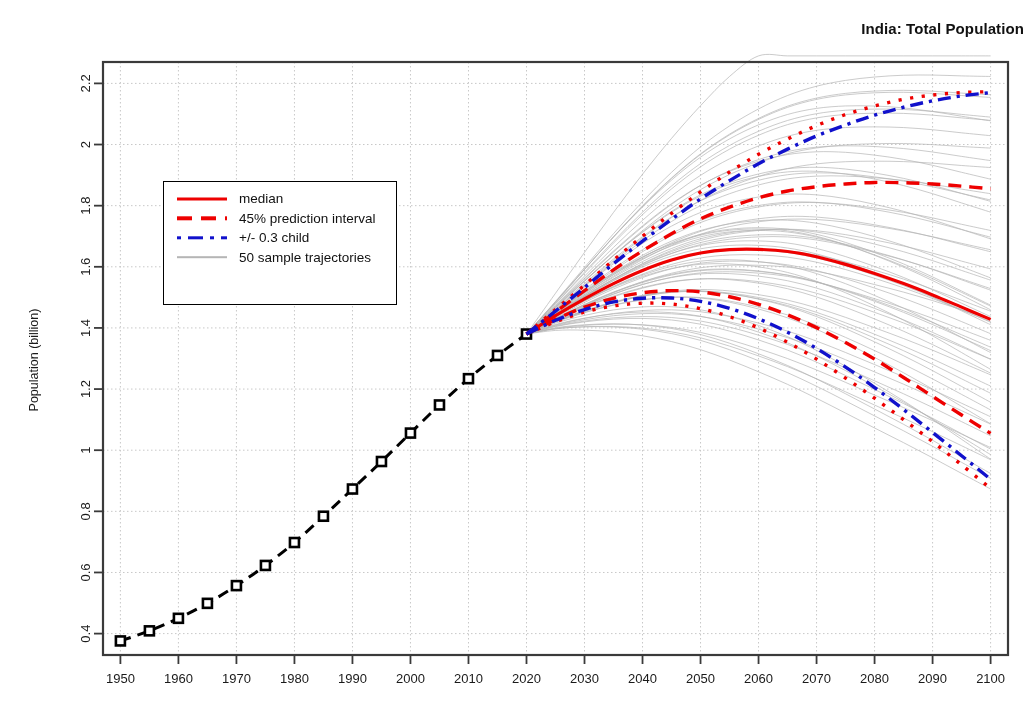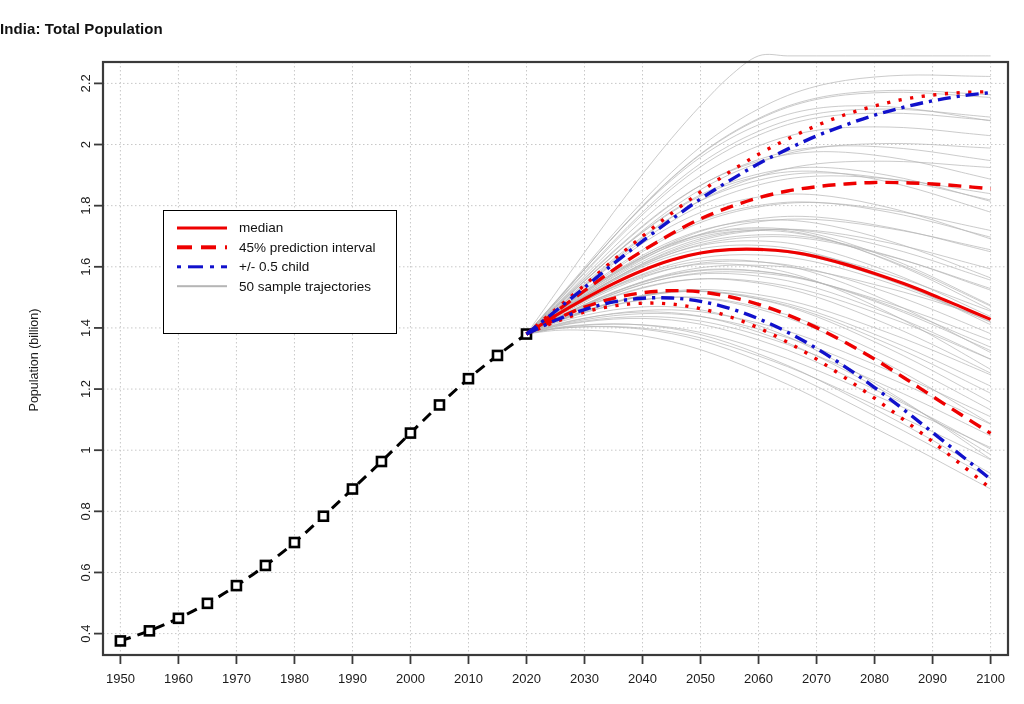--- a/index.html
+++ b/index.html
@@ -1,31 +1,30 @@
 <!DOCTYPE html>
 <html><head>
 <meta charset="utf-8">
 <title>India: Total Population</title>
 <style>
   html,body{margin:0;padding:0;background:#ffffff;}
   body{width:1024px;height:704px;font-family:"Liberation Sans",sans-serif;color:#1a1a1a;overflow:hidden;}
   #root{position:relative;width:1024px;height:704px;}
   #chart-title{
-    position:absolute;left:0;top:20px;width:1024px;text-align:left;
+    position:absolute;left:0;top:20px;width:1024px;text-align:right;
     font-size:15px;font-weight:bold;color:#111111;letter-spacing:.1px;
   }
   #plot-wrap{position:absolute;left:0;top:0;width:1024px;height:704px;}
   svg{display:block;}
   .axis-label{font-size:12.5px;fill:#1a1a1a;font-family:"Liberation Sans",sans-serif;}
   .tick-label{font-size:13px;fill:#1a1a1a;font-family:"Liberation Sans",sans-serif;}
   #legend-box{
     position:absolute;left:163px;top:181px;width:234px;height:124px;
     background:#ffffff;border:1.4px solid #000000;box-sizing:border-box;
     padding:7px 8px 0 0;
-    margin-top:29px;
   }
   .legend-row{display:flex;align-items:center;height:19.5px;padding-left:10px;}
   .legend-key{width:56px;height:12px;position:relative;margin-right:9px;flex:0 0 56px;}
   .legend-key i{position:absolute;left:3px;right:3px;top:50%;transform:translateY(-50%);display:block;}
   .lk-solid-red{height:3px;background:#EE0000;}
   .lk-dash-red{height:3.4px;background:repeating-linear-gradient(to right,#EE0000 0 15px,transparent 15px 24px);}
   .lk-dot-red{height:3.4px;background:repeating-linear-gradient(to right,#EE0000 0 4px,transparent 4px 14px);}
   .lk-solid-black{height:3.2px;background:#000000;}
   .lk-dashdot-blue{height:3.4px;background:repeating-linear-gradient(to right,#1111CC 0 4px,transparent 4px 11px,#1111CC 11px 26px,transparent 26px 33px);}
   .lk-solid-gray{height:1.6px;background:#b5b5b5;}
@@ -229,21 +228,21 @@
     <div class="legend-row">
       <span class="legend-key">
           <i class="lk-dash-red"></i>
         </span>
       <span class="legend-label">45% prediction interval</span>
     </div>
     <div class="legend-row">
       <span class="legend-key">
           <i class="lk-dashdot-blue"></i>
         </span>
-      <span class="legend-label">+/- 0.5 child</span>
+      <span class="legend-label">+/- 0.3 child</span>
     </div>
     <div class="legend-row">
       <span class="legend-key">
           <i class="lk-solid-gray"></i>
         </span>
       <span class="legend-label">50 sample trajectories</span>
     </div>
   </div>
 
 </div>

